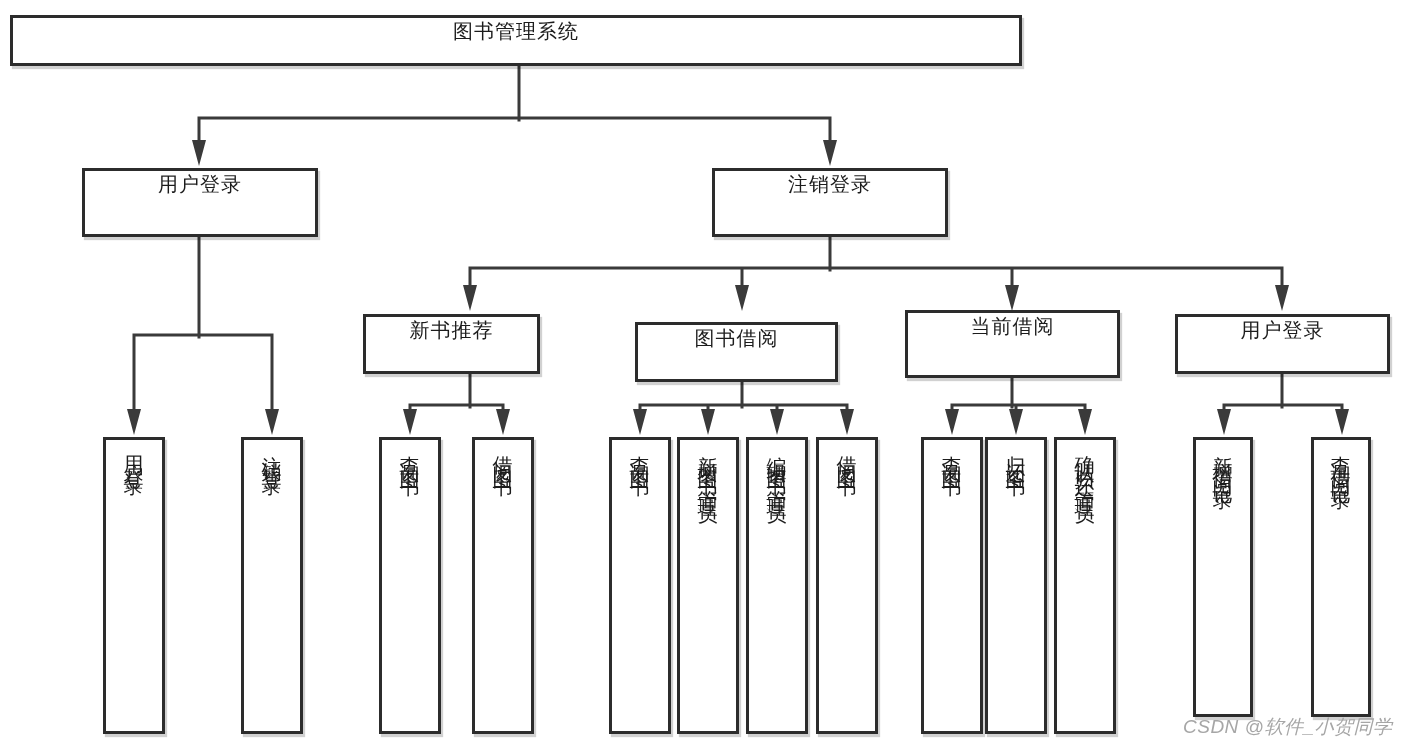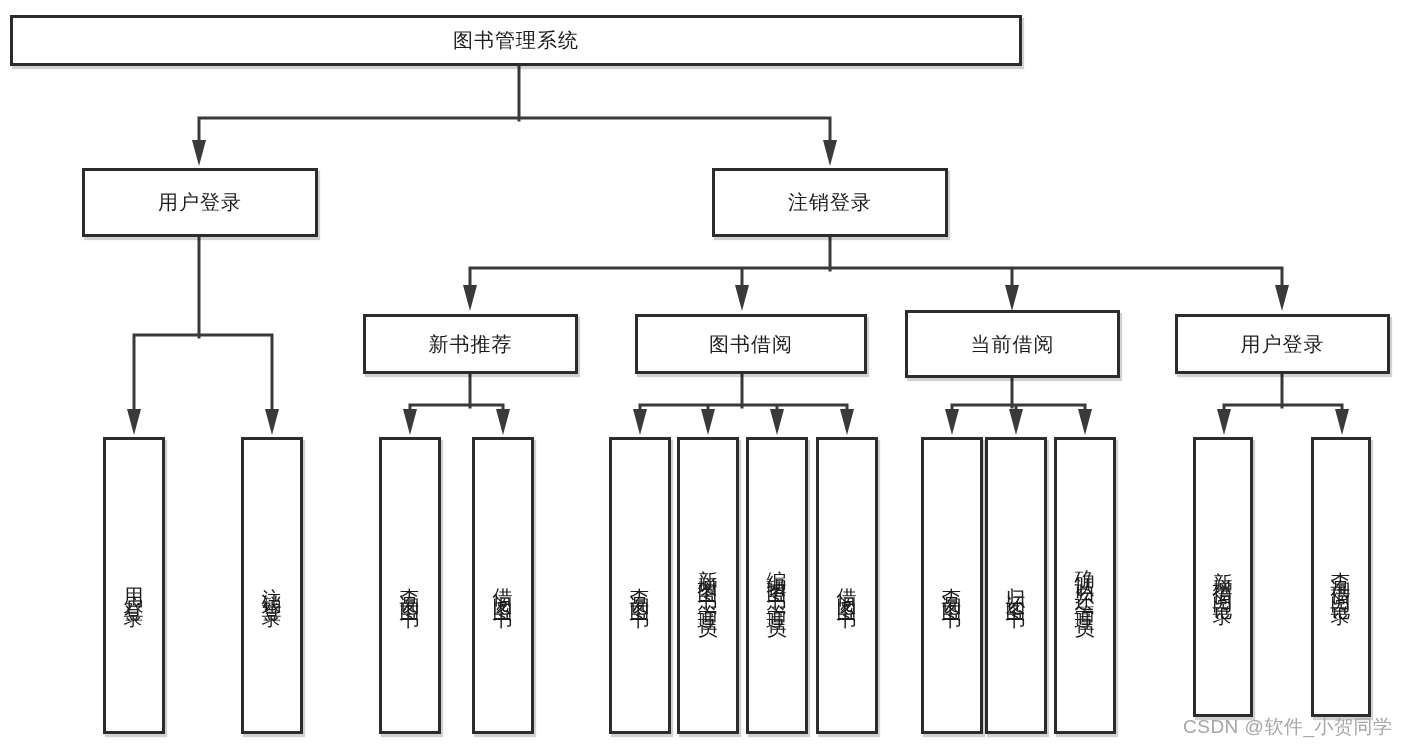--- a/index.html
+++ b/index.html
@@ -4,38 +4,38 @@
 <style>
   html,body{margin:0;padding:0;background:#ffffff;}
   body{font-family:"Liberation Sans","DejaVu Sans",sans-serif;}
   .canvas{position:relative;width:1405px;height:747px;background:#ffffff;overflow:hidden;}
   svg.wires{position:absolute;left:0;top:0;z-index:1;}
   .node{
     position:absolute;
     background:#ffffff;
     border:3px solid #2c2c2c;
     box-sizing:border-box;
-    display:flex;align-items:center;justify-content:center;
+    display:flex;align-items:flex-start;justify-content:center;
     color:#1c1c1c;
     box-shadow:2px 3px 1px rgba(0,0,0,0.18);
     z-index:2;
   }
   .hlabel{font-size:20px;letter-spacing:1px;white-space:nowrap;}
   .vlabel{
     writing-mode:vertical-rl;
     text-orientation:mixed;
     font-size:20px;
     letter-spacing:7px;
     line-height:1;
     white-space:nowrap;
   }
   .watermark{
     position:absolute;left:1183px;top:714px;
     font-size:19px;color:#a6a6a6;letter-spacing:0.5px;
-    z-index:3;white-space:nowrap;
+    z-index:3;white-space:nowrap;font-style:italic;
   }
 </style>
 </head>
 <body>
 
 <div class="canvas">
 
   <svg class="wires" width="1405" height="747" viewBox="0 0 1405 747">
 
     <path d="M519 66 V120
@@ -76,24 +76,24 @@
     <span class="hlabel">图书管理系统</span>
   </div>
 
   <div class="node" style="left:82px;top:168px;width:236px;height:69px">
     <span class="hlabel">用户登录</span>
   </div>
   <div class="node" style="left:712px;top:168px;width:236px;height:69px">
     <span class="hlabel">注销登录</span>
   </div>
 
-  <div class="node" style="left:363px;top:314px;width:215px;height:60px">
+  <div class="node" style="left:363px;top:314px;width:177px;height:60px">
     <span class="hlabel">新书推荐</span>
   </div>
-  <div class="node" style="left:635px;top:314px;width:232px;height:60px">
+  <div class="node" style="left:635px;top:322px;width:203px;height:60px">
     <span class="hlabel">图书借阅</span>
   </div>
   <div class="node" style="left:905px;top:310px;width:215px;height:68px">
     <span class="hlabel">当前借阅</span>
   </div>
   <div class="node" style="left:1175px;top:314px;width:215px;height:60px">
     <span class="hlabel">用户登录</span>
   </div>
 
   <div class="node" style="left:103px;top:437px;width:62px;height:297px">

